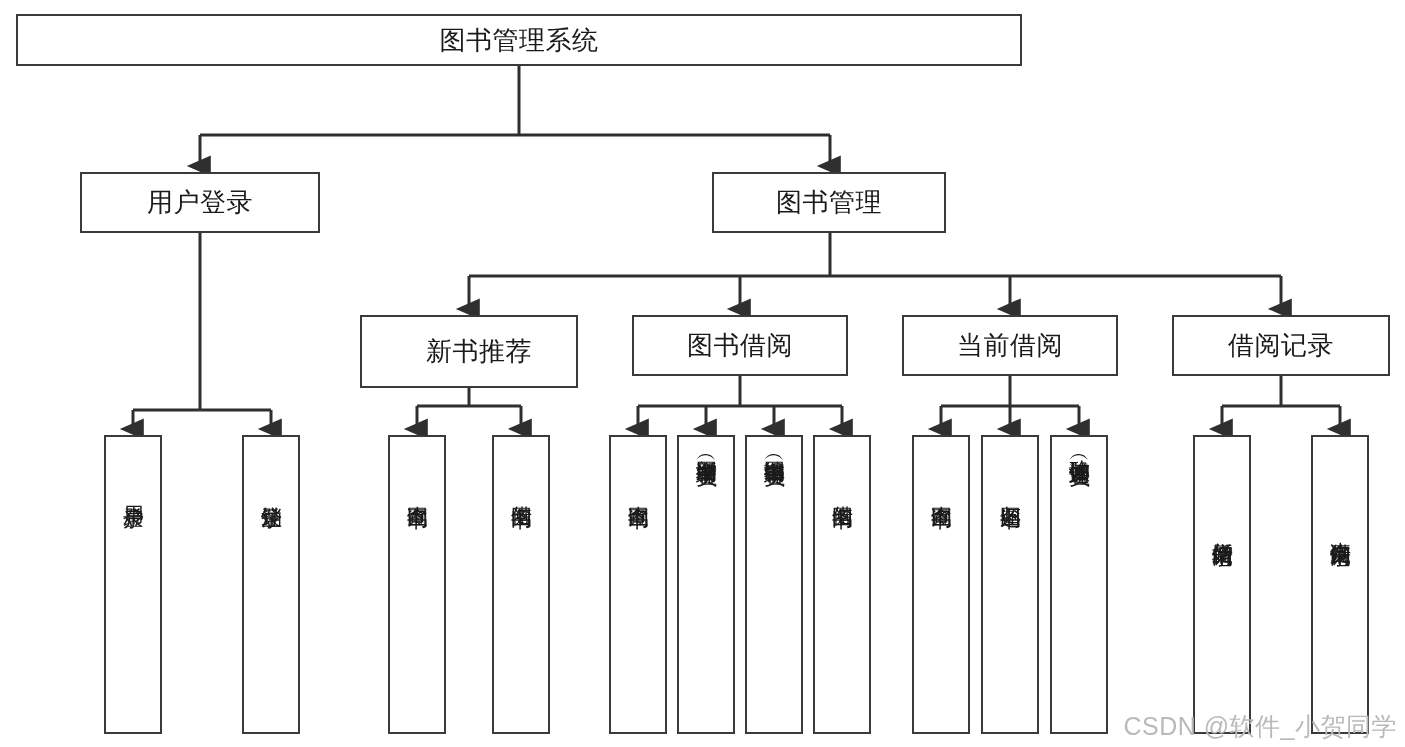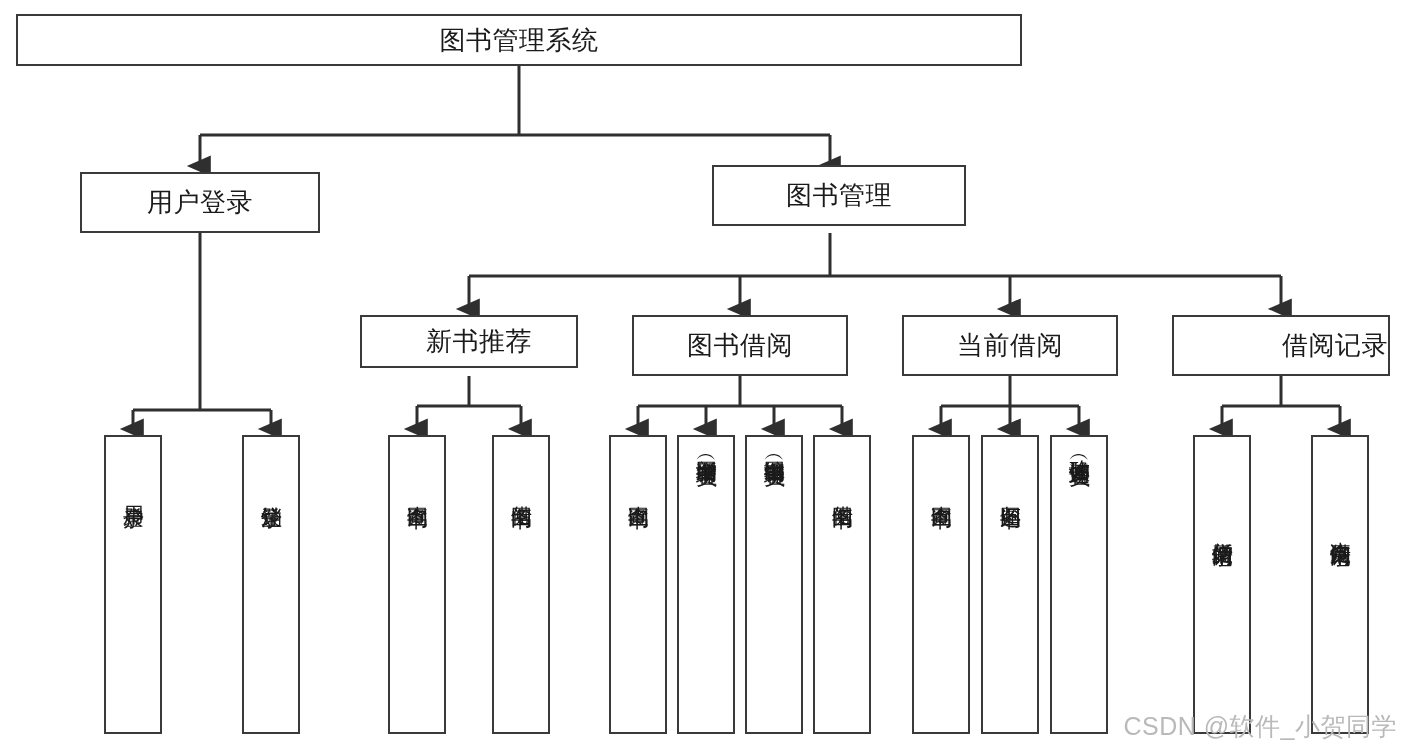--- a/index.html
+++ b/index.html
@@ -137,34 +137,34 @@
     </g>
   </svg>
 
   <div class="node horiz" style="left:16px; top:14px; width:1006px; height:52px;">
     <span class="label">图书管理系统</span>
   </div>
 
   <div class="node horiz" style="left:80px; top:172px; width:240px; height:61px;">
     <span class="label">用户登录</span>
   </div>
-  <div class="node horiz" style="left:712px; top:165px; width:254px; height:61px;">
+  <div class="node horiz" style="left:712px; top:172px; width:234px; height:61px;">
     <span class="label">图书管理</span>
   </div>
 
-  <div class="node horiz" style="left:360px; top:315px; width:218px; height:53px;padding-left:20px;">
+  <div class="node horiz" style="left:360px; top:315px; width:218px; height:73px;padding-left:20px;">
     <span class="label">新书推荐</span>
   </div>
   <div class="node horiz" style="left:902px; top:315px; width:216px; height:61px;">
     <span class="label">当前借阅</span>
   </div>
   <div class="node horiz" style="left:632px; top:315px; width:216px; height:61px;">
     <span class="label">图书借阅</span>
   </div>
-  <div class="node horiz" style="left:1172px; top:315px; width:218px; height:61px;justify-content:flex-end;">
+  <div class="node horiz" style="left:1172px; top:315px; width:218px; height:61px;">
     <span class="label">借阅记录</span>
   </div>
 
   <div class="node vert mid" style="left:104px; top:435px; width:58px; height:299px;">
     <span class="label">用户登录</span>
   </div>
   <div class="node vert mid" style="left:242px; top:435px; width:58px; height:299px;">
     <span class="label">注销登录</span>
   </div>
 

